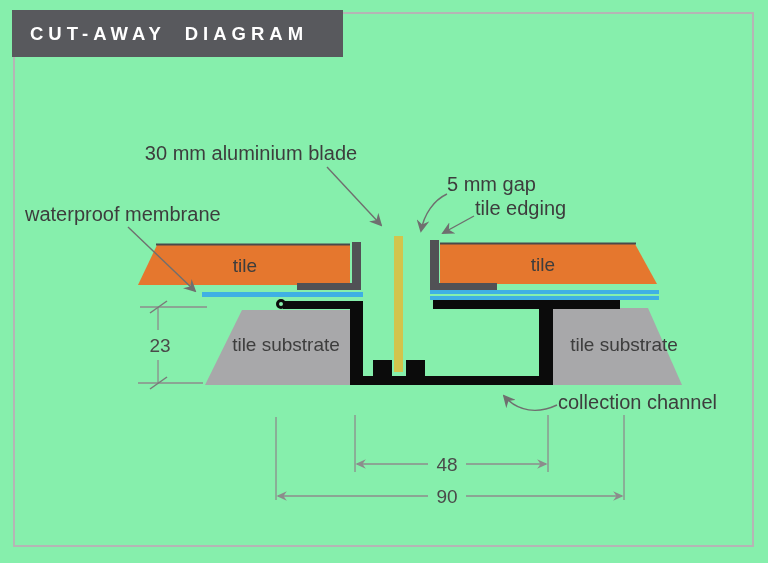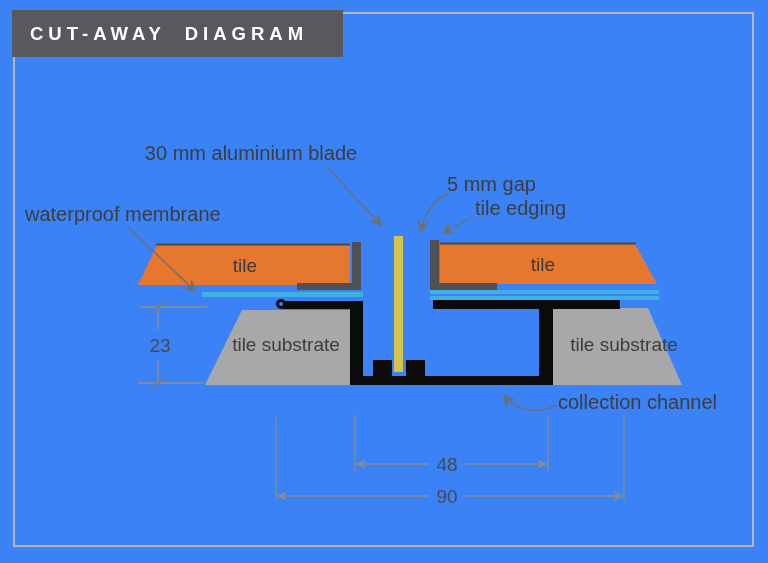--- a/index.html
+++ b/index.html
@@ -1,17 +1,17 @@
 <!DOCTYPE html>
 <html><head>
 <meta charset="utf-8">
 <style>
   html,body { margin:0; padding:0; background:#ffffff; }
   body { width:768px; height:563px; overflow:hidden; font-family:"Liberation Sans",sans-serif; }
-  .stage { position:relative; width:768px; height:563px; background:#3b82f6; }
+  .stage { position:relative; width:768px; height:563px; background:#86efac; }
   svg { display:block; }
   .title-text {
     font-family:"Liberation Sans","DejaVu Sans",sans-serif;
     font-weight:bold; font-size:18.5px; letter-spacing:5px; word-spacing:9px;
   }
   .lbl {
     font-family:"Liberation Sans","DejaVu Sans",sans-serif;
     font-size:20px;
   }
   .lbl-small { font-size:19px; }

